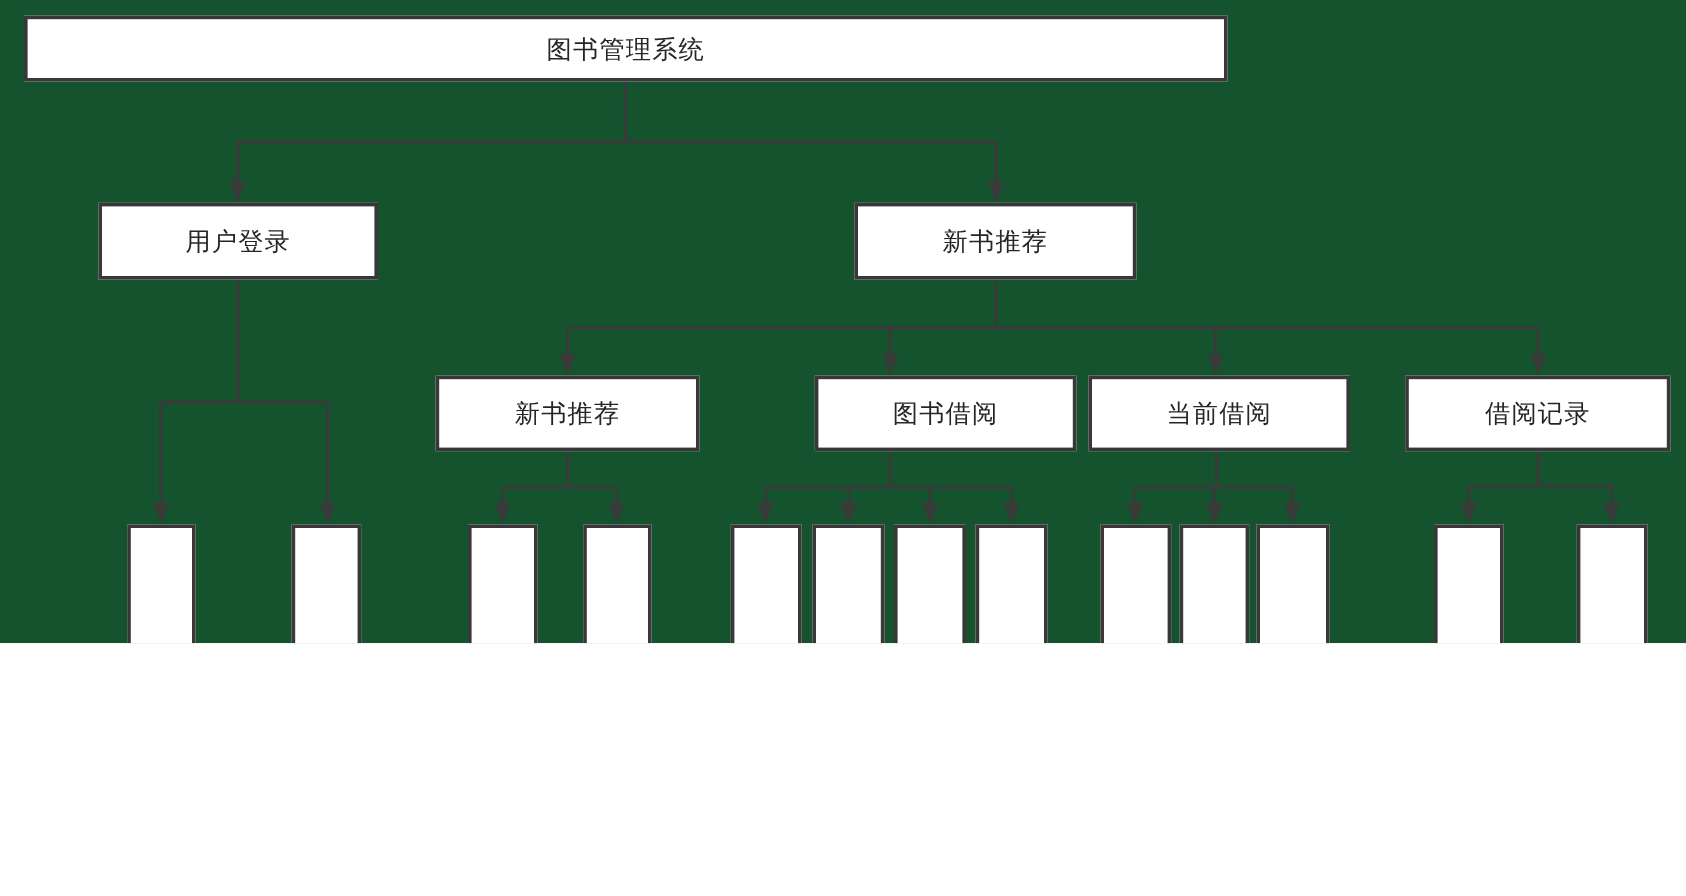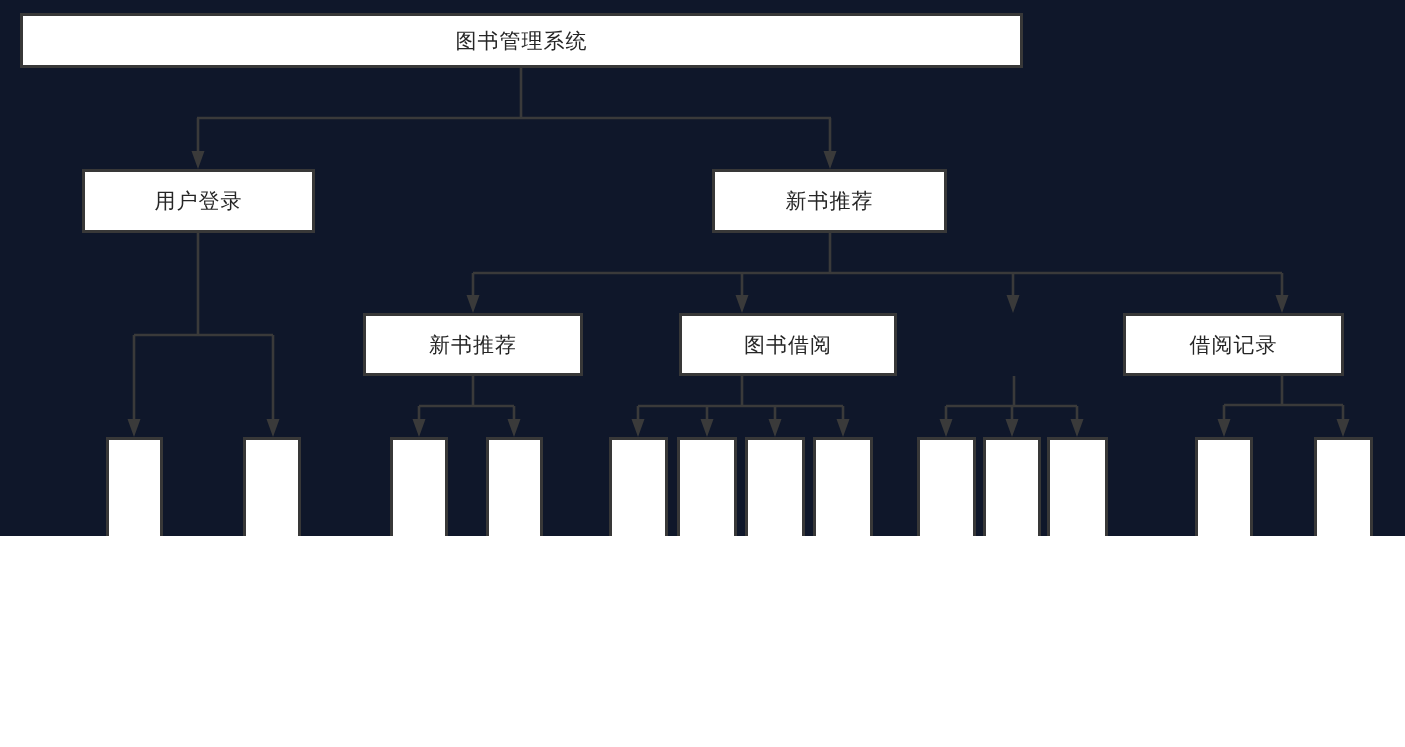--- a/index.html
+++ b/index.html
@@ -1,20 +1,20 @@
 <!DOCTYPE html>
 <html><head>
 <meta charset="utf-8">
 <style>
   html, body { margin: 0; padding: 0; background: #ffffff; }
   .canvas {
     position: relative;
     width: 1405px;
     height: 536px;
-    background: #0f172a;
+    background: #14532d;
     font-family: Liberation Serif, serif;
     color: #262626;
     overflow: hidden;
   }
   .connector-layer {
     position: absolute;
     left: 0; top: 0;
     width: 1405px; height: 747px;
     z-index: 1;
   }
@@ -121,21 +121,24 @@
   <div class="box box-h" style="left:712px; top:169px; width:235px; height:64px;">
     <span>新书推荐</span>
   </div>
 
   <div class="box box-h" style="left:363px; top:313px; width:220px; height:63px;">
     <span>新书推荐</span>
   </div>
   <div class="box box-h" style="left:633px; top:313px; width:218px; height:63px;margin-left:46px;">
     <span>图书借阅</span>
   </div>
-  <div class="box box-h" style="left:1123px; top:313px; width:221px; height:63px;">
+  <div class="box box-h" style="left:907px; top:313px; width:218px; height:63px;">
+    <span>当前借阅</span>
+  </div>
+  <div class="box box-h" style="left:1171px; top:313px; width:221px; height:63px;">
     <span>借阅记录</span>
   </div>
 
   <div class="box box-v" style="left:106px; top:437px; width:57px; height:300px;">
     <span>用户登录</span>
   </div>
   <div class="box box-v" style="left:243px; top:437px; width:58px; height:300px;">
     <span>注销登录</span>
   </div>
 

